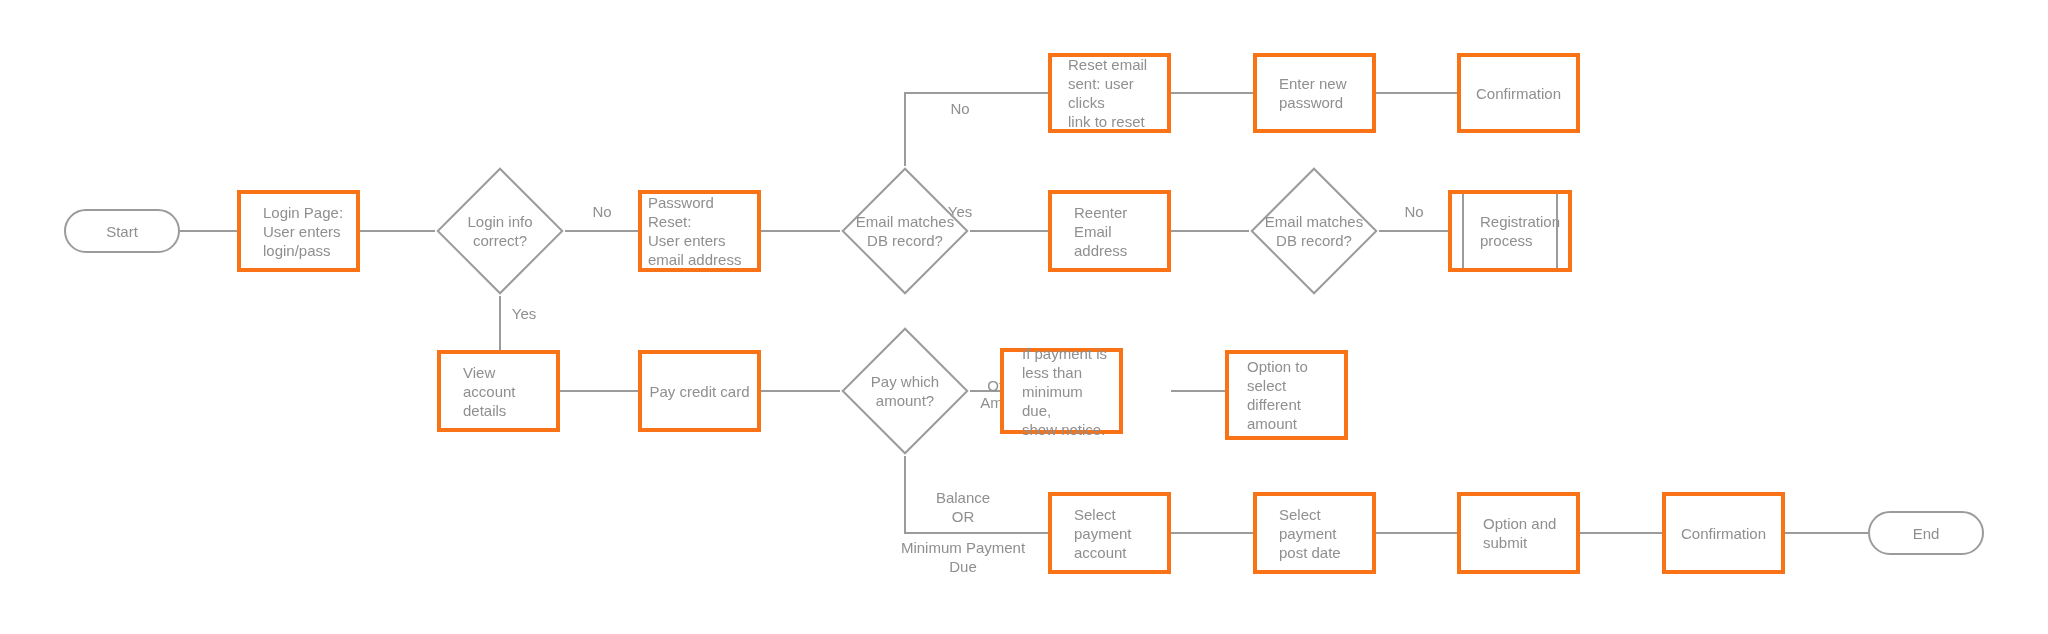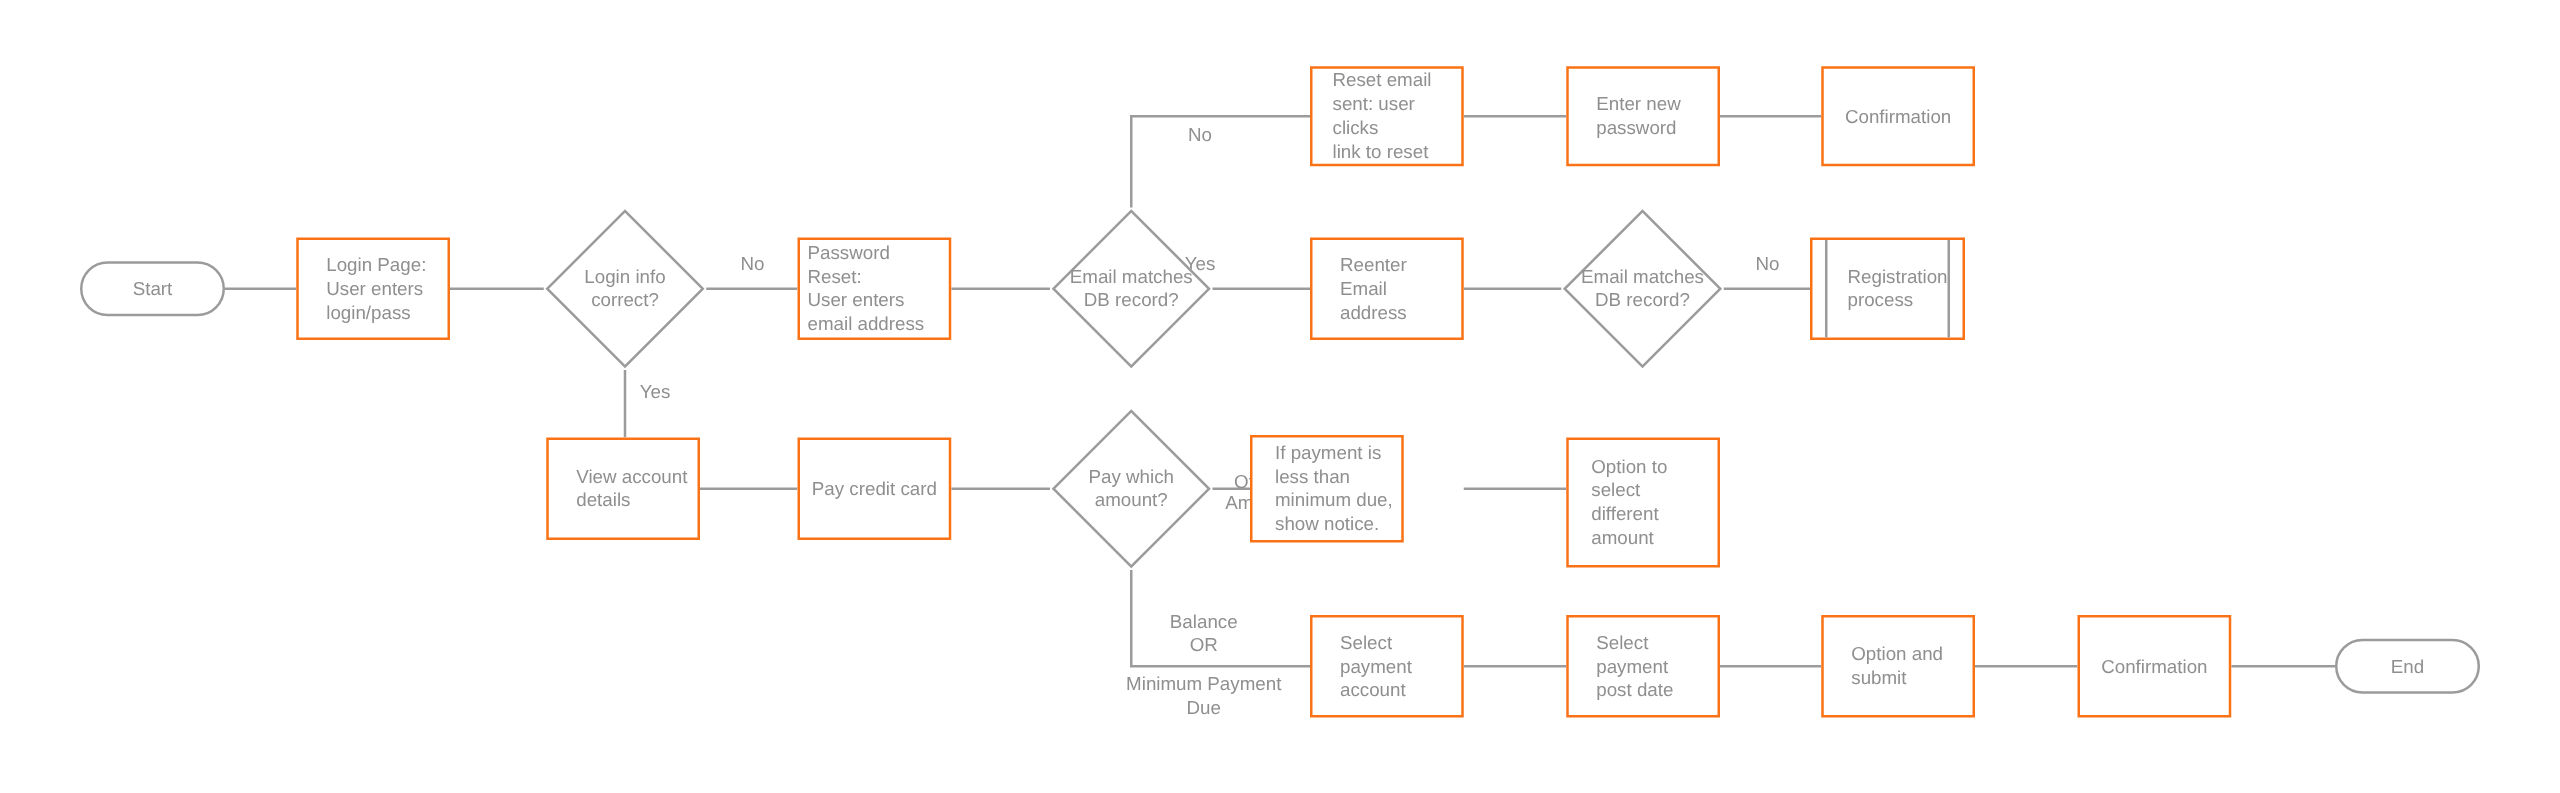--- a/index.html
+++ b/index.html
@@ -8,21 +8,21 @@
     width: 2048px;
     height: 634px;
     background: #ffffff;
     font-family: "Liberation Sans", sans-serif;
     color: #8f8f8f;
     overflow: hidden;
   }
   
   .box {
     position: absolute;
-    border: 2px solid #f97316;
+    border: 4px solid #f97316;
     background: #ffffff;
     box-sizing: border-box;
     display: flex;
     align-items: center;
   }
   .node-text {
     font-size: 15px;
     line-height: 19px;
     white-space: pre-line;
     padding-left: 22px;
@@ -208,21 +208,21 @@
 amount?</div>
   </div>
 
   <div class="box" style="left:1000px;top:348px;width:123px;height:86px">
     <div class="node-text" style="padding-left:18px">If payment is
 less than
 minimum due,
 show notice.</div>
   </div>
 
-  <div class="box" style="left:1253px;top:350px;width:123px;height:104px">
+  <div class="box" style="left:1225px;top:350px;width:123px;height:90px">
     <div class="node-text" style="padding-left:18px">Option to
 select different
 amount</div>
   </div>
 
   <div class="box" style="left:1048px;top:492px;width:123px;height:82px">
     <div class="node-text">Select
 payment
 account</div>
   </div>

